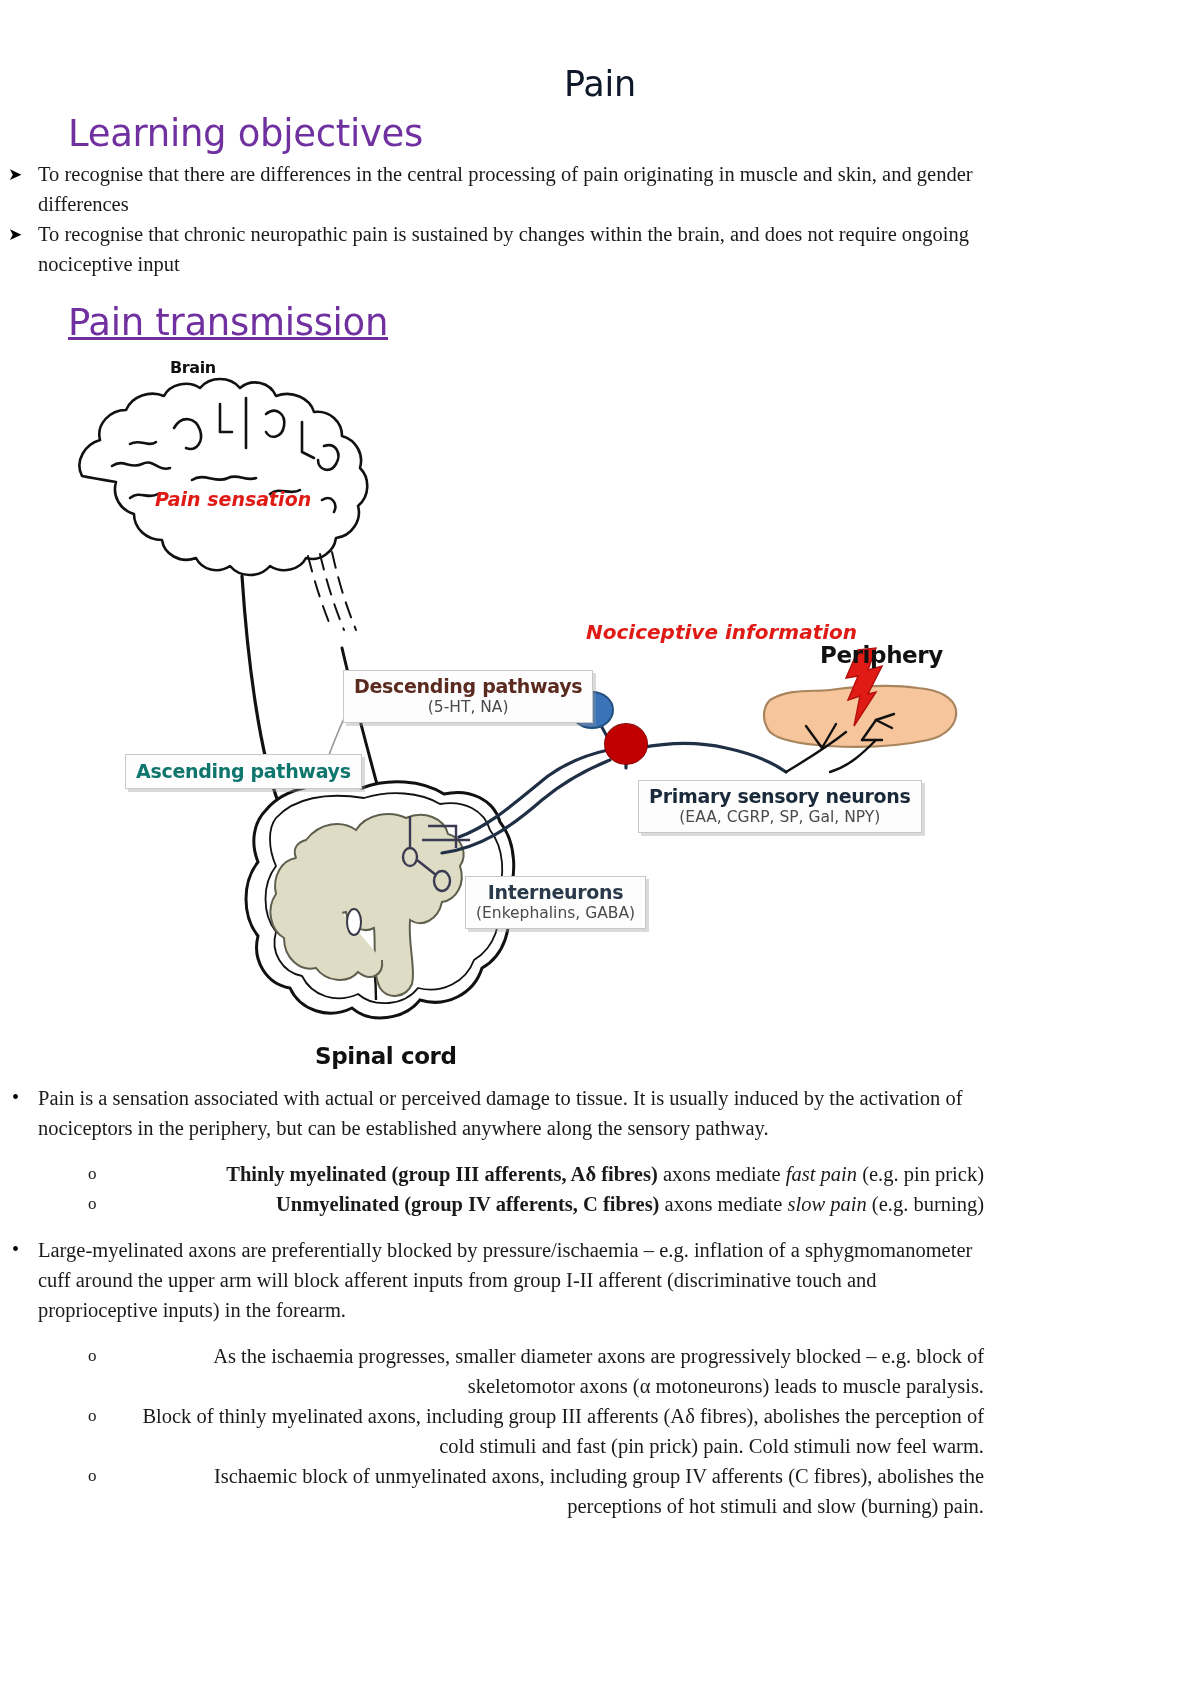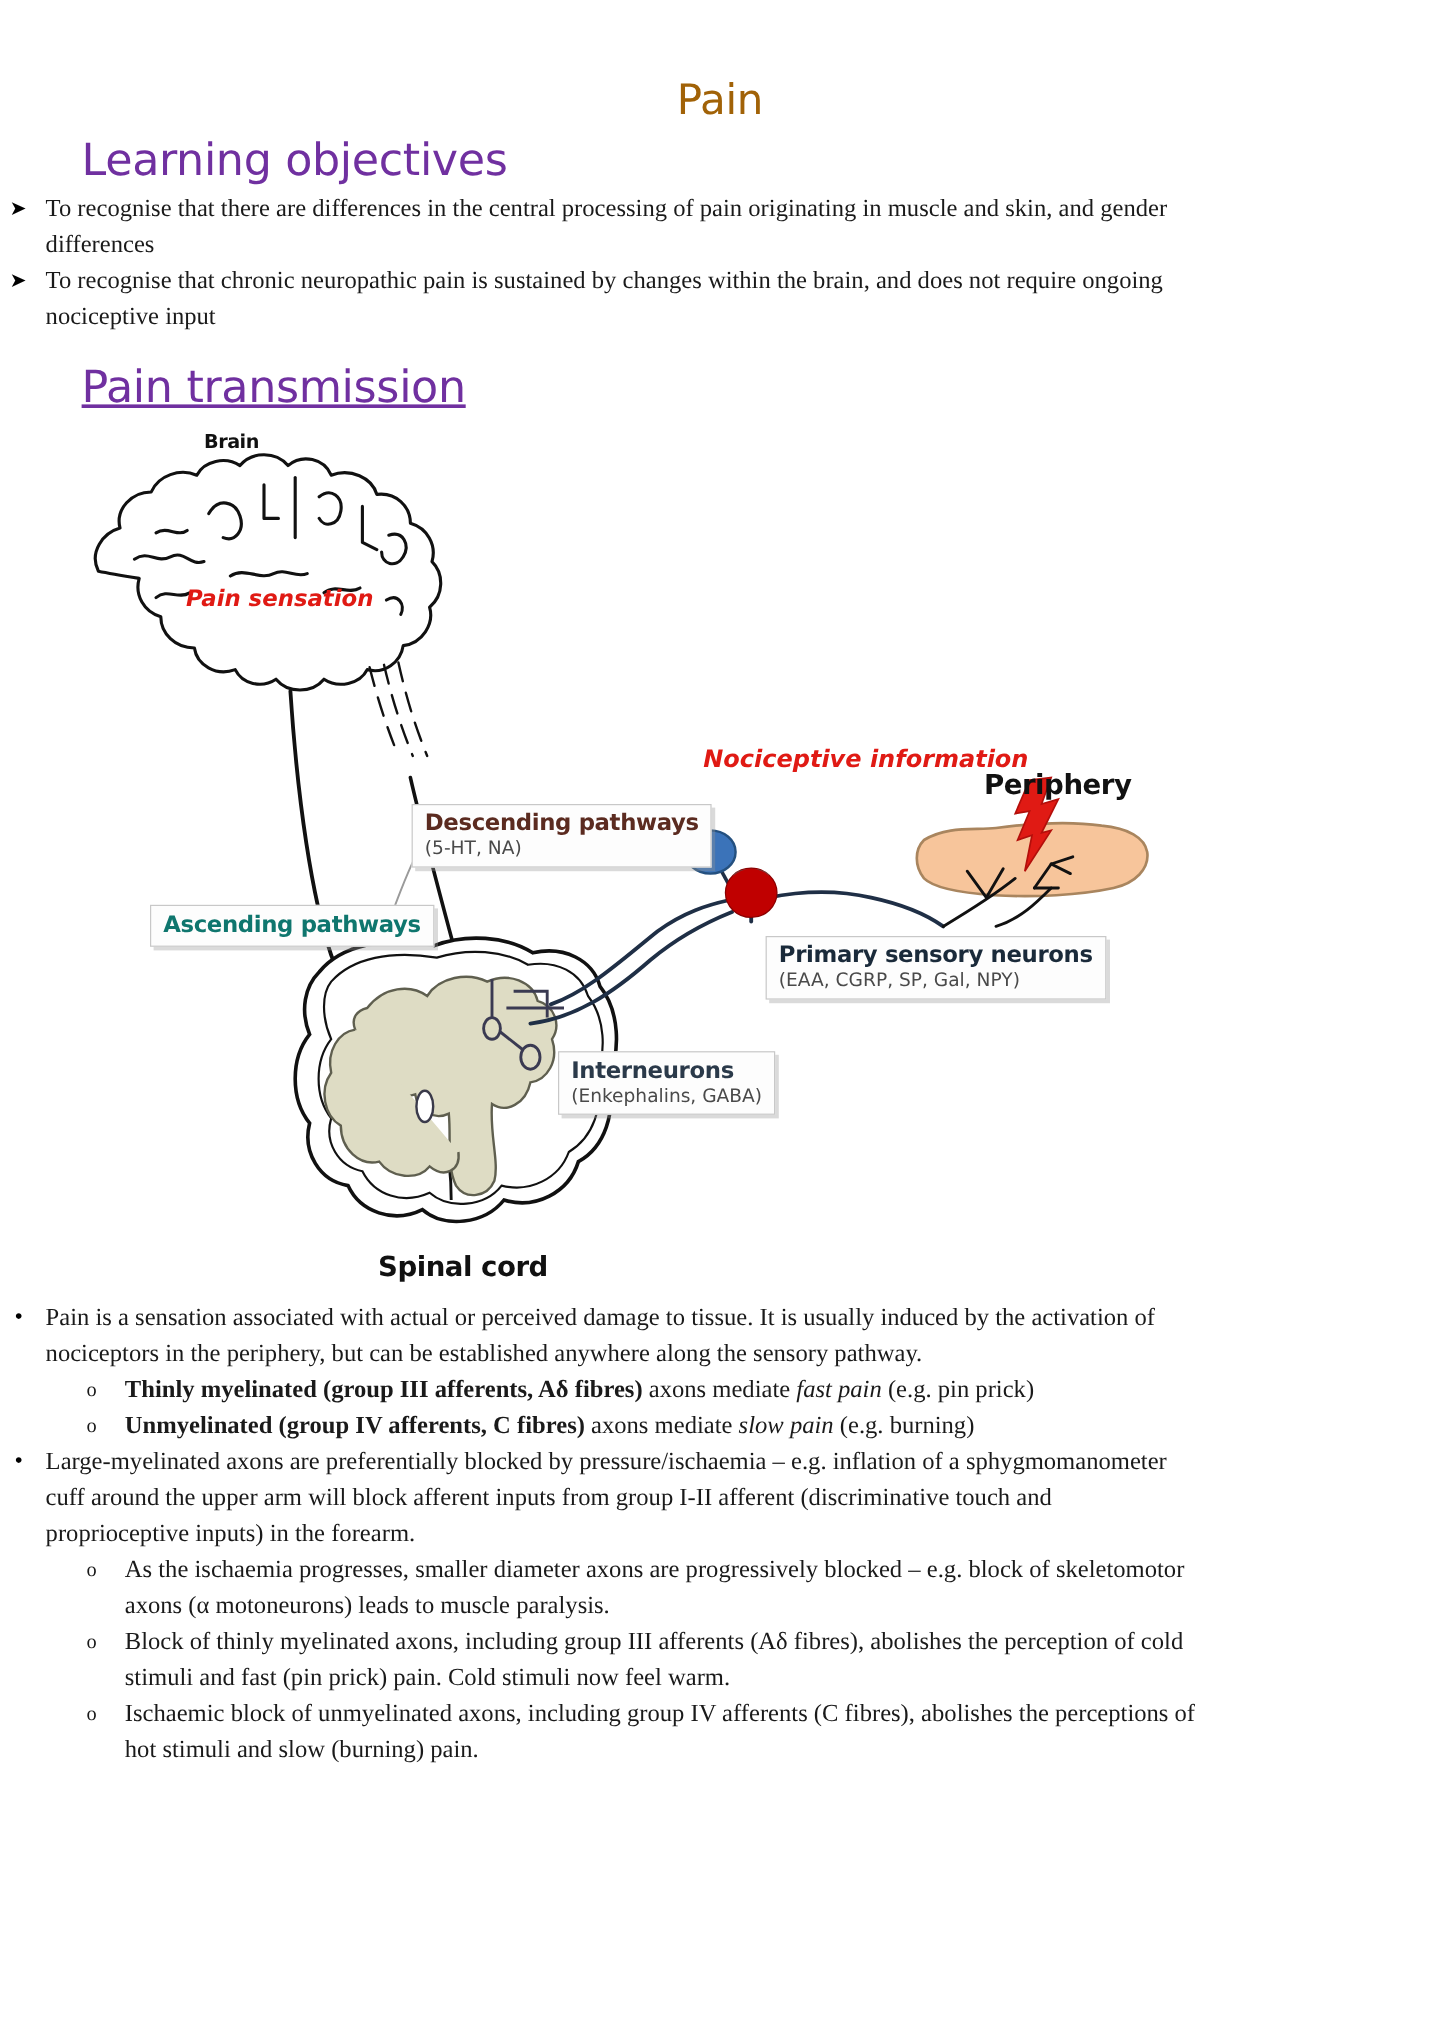--- a/index.html
+++ b/index.html
@@ -15,21 +15,21 @@
     overflow: hidden;
     font-family: "Liberation Serif", serif;
     color: #1a1a1a;
   }
 
   
   .doc-title {
     text-align: center;
     font-family: "DejaVu Sans", sans-serif;
     font-size: 35px;
-    color: #a16207;
+    color: #0f172a;
     font-weight: 400;
     margin: 0;
     padding-top: 64px;
     letter-spacing: -0.2px;
   }
   .h1 {
     font-family: "DejaVu Sans", sans-serif;
     font-size: 37px;
     color: #7030A0;
     font-weight: 400;
@@ -68,22 +68,23 @@
   .round-bullets > li::before {
     content: "\2022";
     position: absolute;
     left: 12px;
     top: -1px;
     font-size: 20px;
     color: #000;
   }
   ul.lvl2 {
     list-style: none;
-    margin: 0;
+    margin: 16px;
     padding: 0;
+    text-align: right;
   }
   ul.lvl2 > li {
     position: relative;
     font-size: 20.5px;
     line-height: 30px;
     padding-left: 66px;
   }
   ul.lvl2 > li::before {
     content: "o";
     position: absolute;
@@ -140,21 +141,21 @@
   .lbl-painsens { left: 85px; top: 140px; font-size: 19px; }
   .lbl-nocicep { left: 516px; top: 272px; font-size: 20px; }
 
   
   .callout {
     position: absolute;
     background: #fdfdfd;
     border: 1px solid #c8c8c8;
     box-shadow: 3px 3px 0 rgba(150,150,150,0.35);
     padding: 4px 10px 6px 10px;
-    text-align: left;
+    text-align: center;
     font-family: "DejaVu Sans", sans-serif;
     white-space: nowrap;
   }
   .callout .ttl {
     display: block;
     font-weight: bold;
     font-size: 19px;
     letter-spacing: -0.3px;
   }
   .callout .sub {

